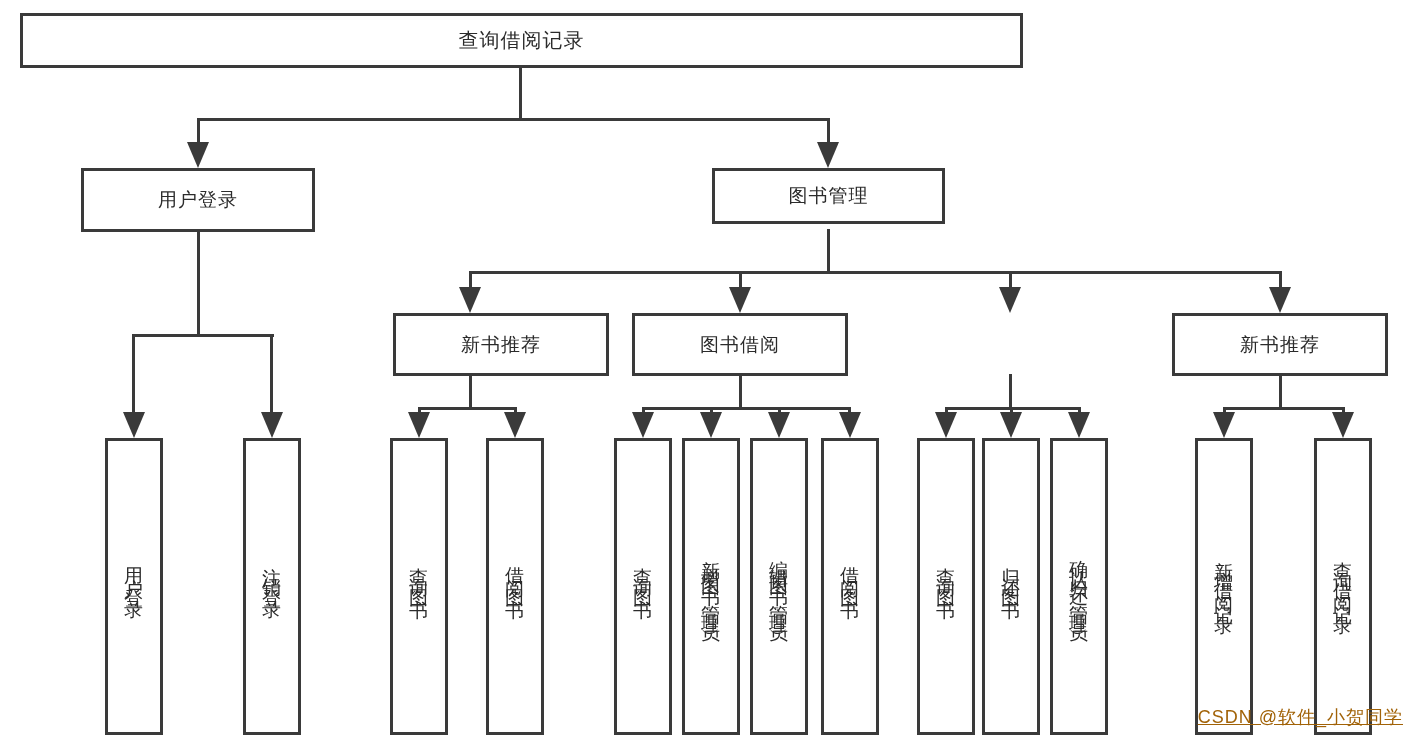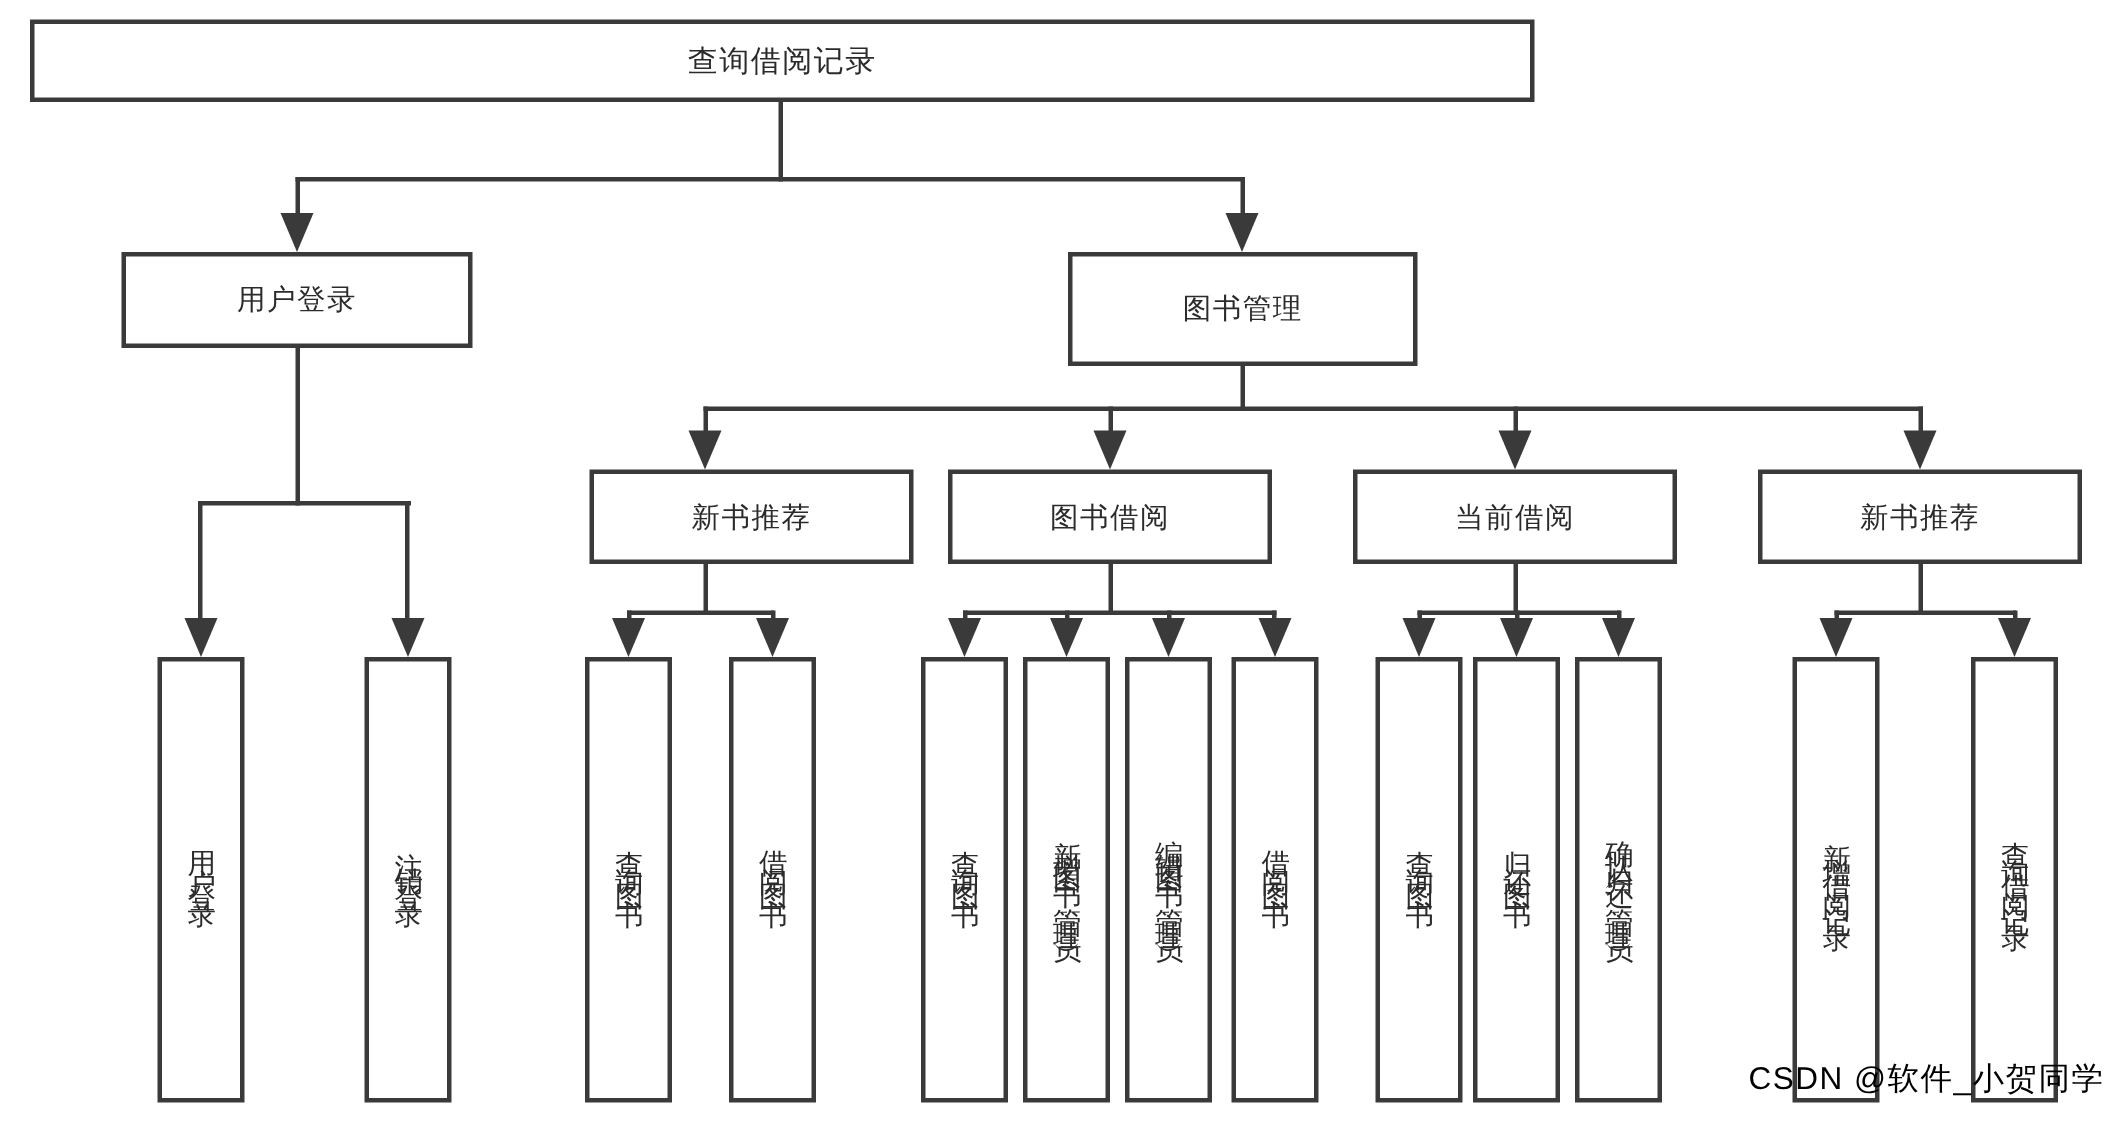--- a/index.html
+++ b/index.html
@@ -64,43 +64,44 @@
     height: 0;
     border-left: 11px solid transparent;
     border-right: 11px solid transparent;
     border-top: 26px solid #3a3a3a;
     z-index: 1;
   }
   .watermark {
     position: absolute;
     top: 705px;
     right: 2px;
-    font-size: 21px;
-    color: #000000;
+    font-size: 18px;
+    color: #a16207;
     letter-spacing: 1px;
     z-index: 3;
     white-space: nowrap;
+    text-decoration: underline;
   }
 </style>
 </head>
 <body>
 
 <div class="stage">
 
   <div class="node root-box" style="left:20px; top:13px; width:1003px; height:55px;">查询借阅记录</div>
 
   <div class="vl" style="left:519px; top:66px; height:55px;"></div>
   <div class="hl" style="left:197px; top:118px; width:633px;"></div>
   <div class="vl" style="left:197px; top:118px; height:28px;"></div>
   <div class="arrow" style="left:187px; top:142px;"></div>
   <div class="vl" style="left:827px; top:118px; height:28px;"></div>
   <div class="arrow" style="left:817px; top:142px;"></div>
 
   <div class="node" style="left:81px; top:168px; width:234px; height:64px;">用户登录</div>
-  <div class="node" style="left:712px; top:168px; width:233px; height:76px;font-family:Liberation Mono, monospace;">图书管理</div>
+  <div class="node" style="left:712px; top:168px; width:233px; height:56px;font-family:Liberation Mono, monospace;">图书管理</div>
 
   <div class="vl" style="left:197px; top:229px; height:108px;"></div>
   <div class="hl" style="left:132px; top:334px; width:142px;"></div>
   <div class="vl" style="left:132px; top:334px; height:81px;"></div>
   <div class="arrow" style="left:123px; top:412px;"></div>
   <div class="vl" style="left:270px; top:334px; height:81px;"></div>
   <div class="arrow" style="left:261px; top:412px;"></div>
 
   <div class="vl" style="left:827px; top:229px; height:45px;"></div>
   <div class="hl" style="left:469px; top:271px; width:813px;"></div>
@@ -108,21 +109,20 @@
   <div class="arrow" style="left:459px; top:287px;"></div>
   <div class="vl" style="left:739px; top:271px; height:19px;"></div>
   <div class="arrow" style="left:729px; top:287px;"></div>
   <div class="vl" style="left:1009px; top:271px; height:19px;"></div>
   <div class="arrow" style="left:999px; top:287px;"></div>
   <div class="vl" style="left:1279px; top:271px; height:19px;"></div>
   <div class="arrow" style="left:1269px; top:287px;"></div>
 
   <div class="node" style="left:362px; top:313px; width:216px; height:63px;margin-left:31px;">新书推荐</div>
   <div class="node" style="left:632px; top:313px; width:216px; height:63px;">图书借阅</div>
-  <div class="node" style="left:902px; top:313px; width:216px; height:63px;">当前借阅</div>
   <div class="node" style="left:1172px; top:313px; width:216px; height:63px;">新书推荐</div>
 
   <div class="vl" style="left:469px; top:374px; height:36px;"></div>
   <div class="hl" style="left:418px; top:407px; width:98px;"></div>
   <div class="vl" style="left:418px; top:407px; height:8px;"></div>
   <div class="arrow" style="left:408px; top:412px;"></div>
   <div class="vl" style="left:514px; top:407px; height:8px;"></div>
   <div class="arrow" style="left:504px; top:412px;"></div>
 
   <div class="vl" style="left:739px; top:374px; height:36px;"></div>

